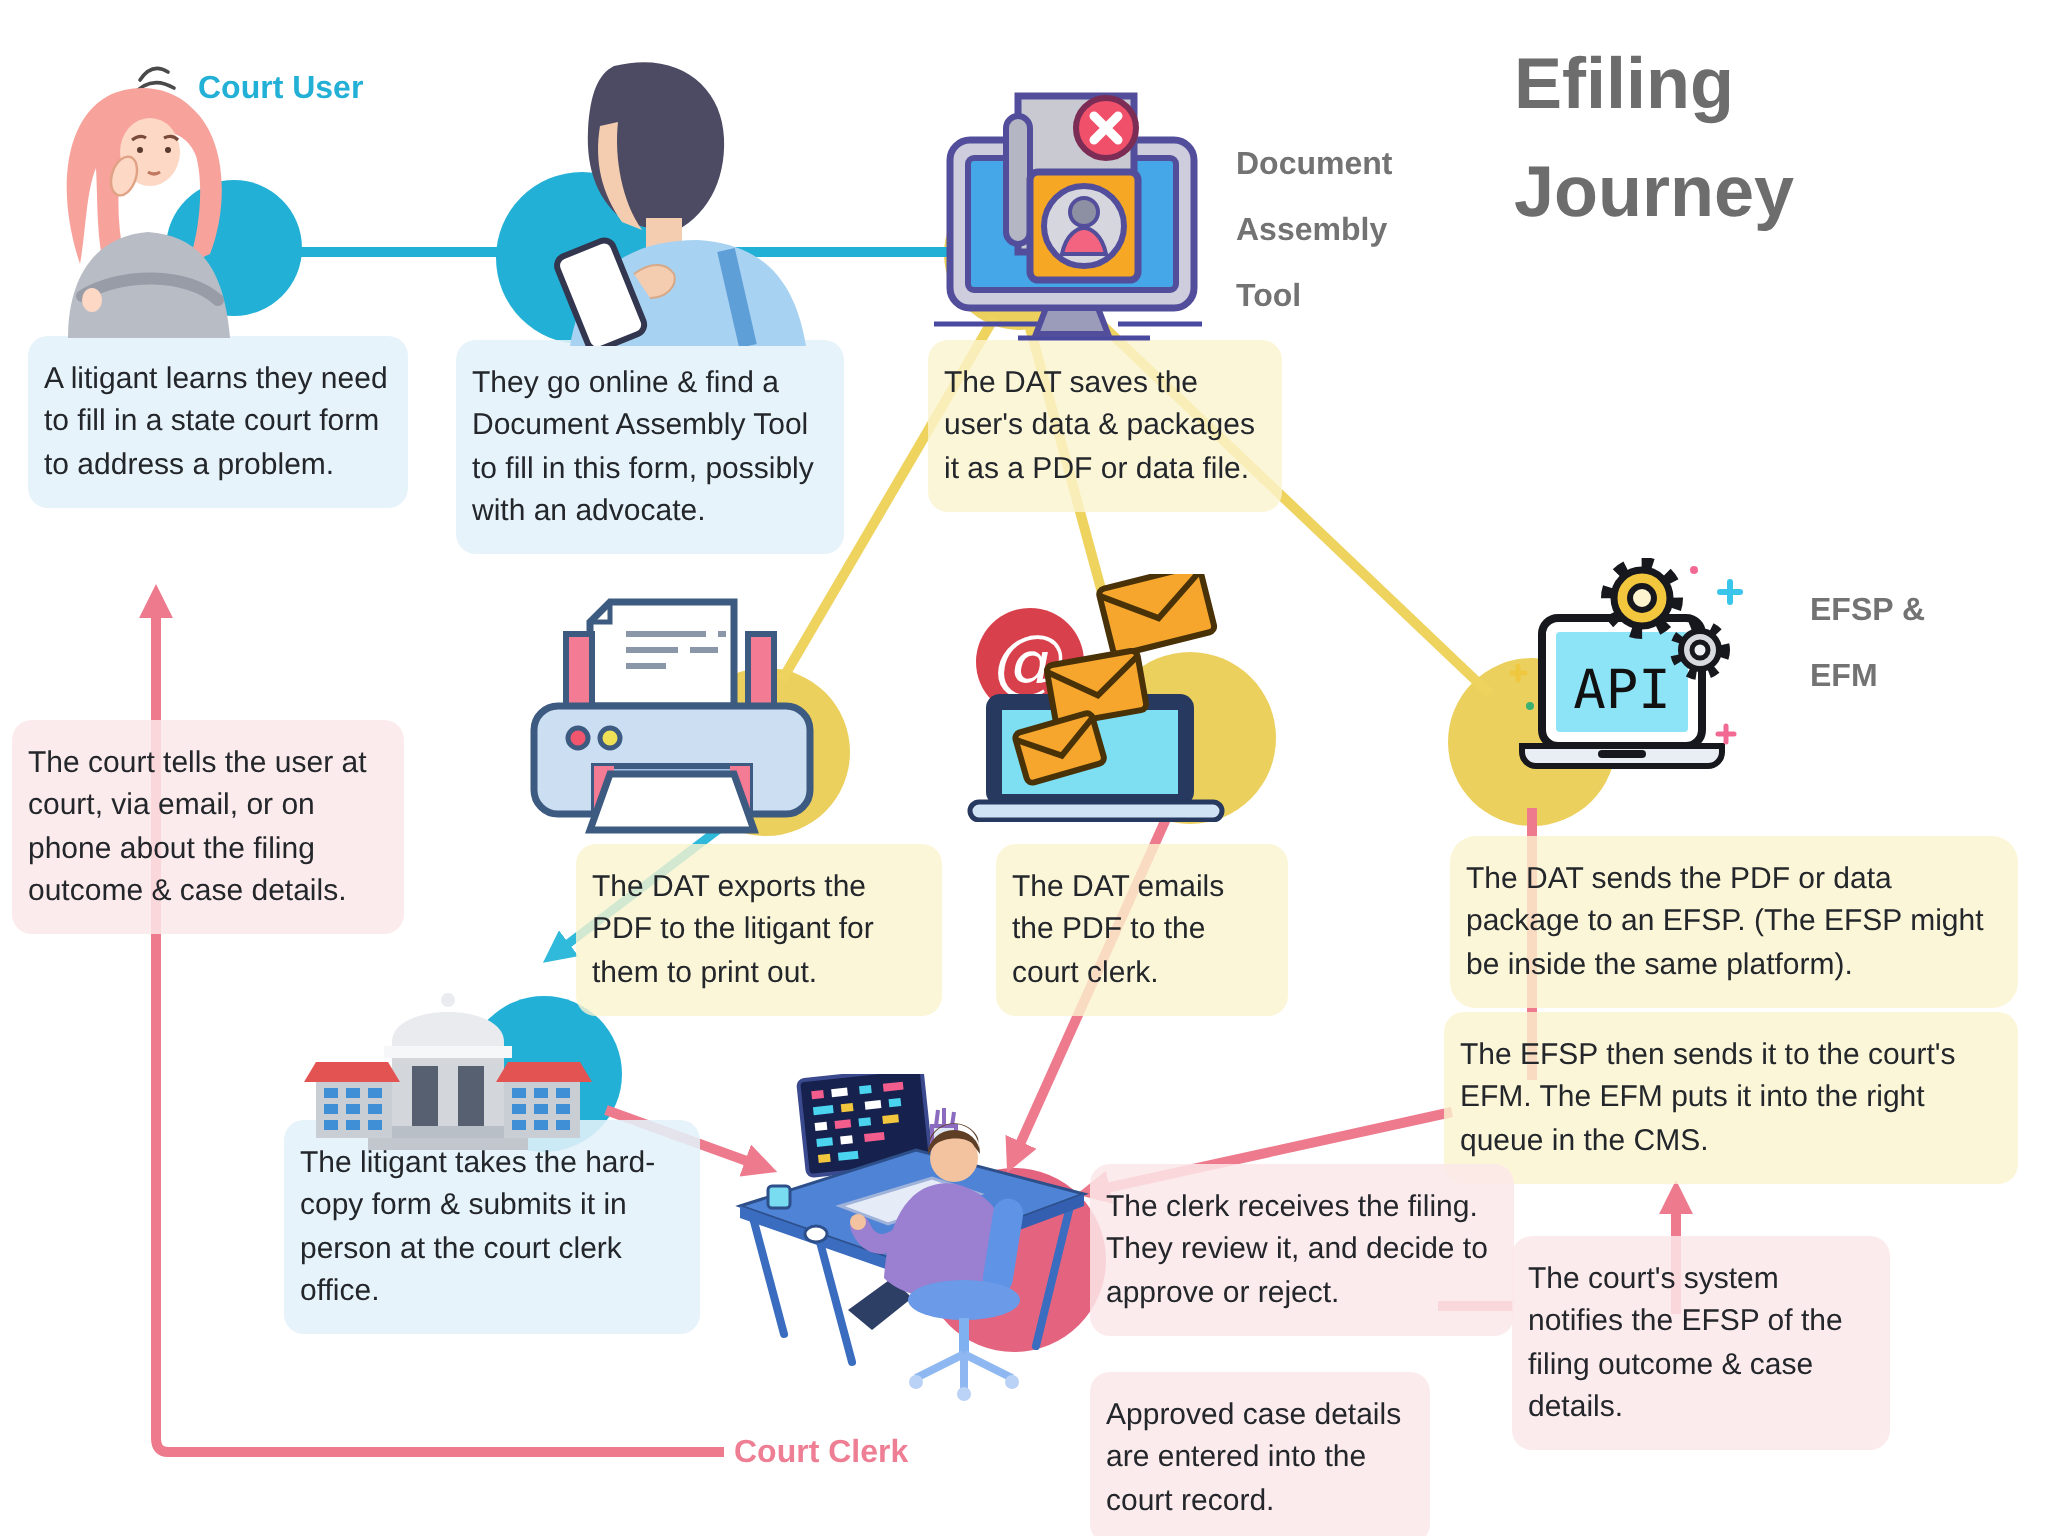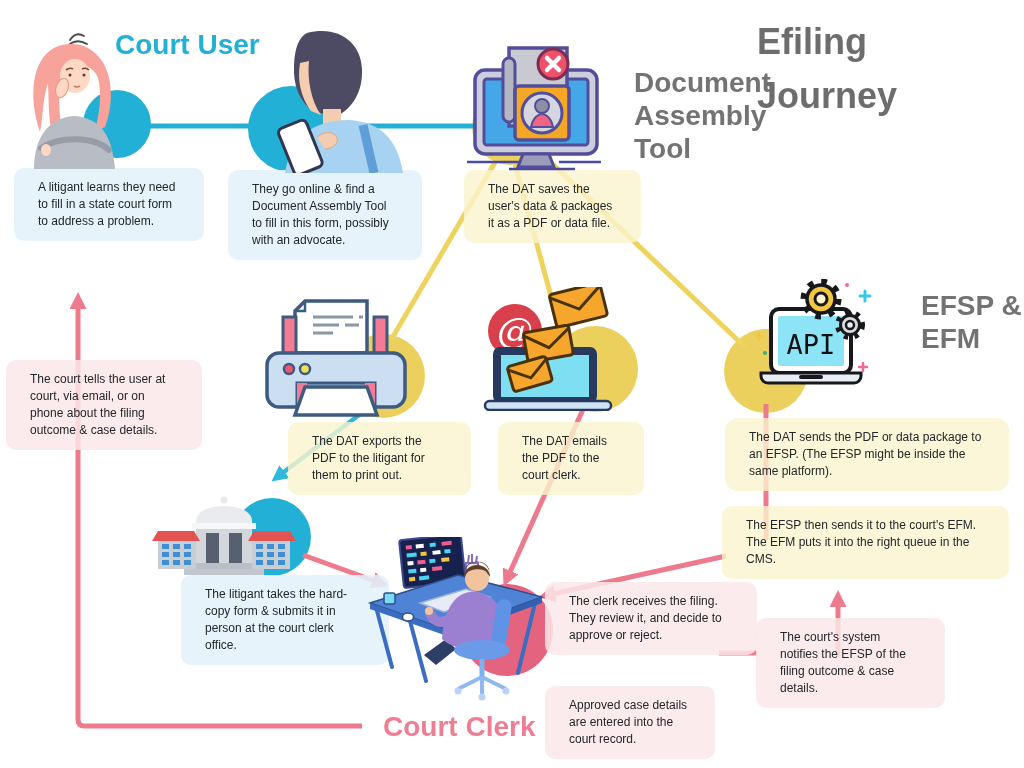--- a/index.html
+++ b/index.html
@@ -3,28 +3,28 @@
 <meta charset="utf-8">
 <style>
   html,body{margin:0;padding:0;background:#fff;}
   #canvas{
     position:relative;width:1024px;height:768px;background:#ffffff;
     font-family:"Liberation Sans",sans-serif;overflow:hidden;
   }
   .layer{position:absolute;left:0;top:0;}
   svg.connectors{z-index:1;}
   .box{
-    position:absolute;z-index:2;border-radius:10px;padding:11px 24px;
-    font-size:12px;line-height:1.42;color:#23262a;box-sizing:border-box;
+    position:absolute;z-index:2;border-radius:10px;padding:11px 8px;
+    font-size:15px;line-height:1.42;color:#23262a;box-sizing:border-box;
   }
   .box.blue{background:rgba(226,241,249,.88);}
   .box.yellow{background:rgba(251,244,206,.80);}
   .box.pink{background:rgba(252,232,233,.85);}
   .icon{position:absolute;z-index:3;}
-  .heading{position:absolute;z-index:4;font-weight:700;font-size:28px;line-height:32px;margin-left:16px;}
+  .heading{position:absolute;z-index:4;font-weight:700;font-size:16px;line-height:32px;}
   .heading.cyan{color:#23b0d6;}
   .heading.orange{color:#737373;}
   .heading.pinkc{color:#ee7e93;}
   .heading span{display:block;}
   #title{
     position:absolute;z-index:4;left:757px;top:15px;width:240px;
     font-weight:700;font-size:36px;line-height:54px;color:#6d6d6d;
   }
 </style>
 </head>
@@ -69,21 +69,21 @@
   </svg>
 
   <div class="box blue" style="left:14px;top:168px;width:190px;">A litigant learns they need to fill in a state court form to address a problem.</div>
   <div class="box blue" style="left:228px;top:170px;width:194px;">They go online &amp; find a Document Assembly Tool to fill in this form, possibly with an advocate.</div>
   <div class="box yellow" style="left:464px;top:170px;width:177px;">The DAT saves the user's data &amp; packages it as a PDF or data file.</div>
   <div class="box yellow" style="left:288px;top:422px;width:183px;">The DAT exports the PDF to the litigant for them to print out.</div>
   <div class="box yellow" style="left:498px;top:422px;width:146px;">The DAT emails the PDF to the court clerk.</div>
   <div class="box yellow" style="left:725px;top:418px;width:284px;border-radius:13px;">The DAT sends the PDF or data package to an EFSP. (The EFSP might be inside the same platform).</div>
   <div class="box yellow" style="left:722px;top:506px;width:287px;">The EFSP then sends it to the court's EFM. The EFM puts it into the right queue in the CMS.</div>
   <div class="box pink" style="left:6px;top:360px;width:196px;">The court tells the user at court, via email, or on phone about the filing outcome &amp; case details.</div>
-  <div class="box blue" style="left:142px;top:575px;width:208px;margin-left:39px;">The litigant takes the hard-copy form &amp; submits it in person at the court clerk office.</div>
+  <div class="box blue" style="left:142px;top:560px;width:208px;">The litigant takes the hard-copy form &amp; submits it in person at the court clerk office.</div>
   <div class="box pink" style="left:545px;top:582px;width:212px;">The clerk receives the filing. They review it, and decide to approve or reject.</div>
   <div class="box pink" style="left:545px;top:686px;width:170px;">Approved case details are entered into the court record.</div>
   <div class="box pink" style="left:756px;top:618px;width:189px;">The court's system notifies the EFSP of the filing outcome &amp; case details.</div>
 
   <div id="title">
     <span>Efiling</span>
     <span>Journey</span>
   </div>
   <div class="heading cyan" style="left:99px;top:29px;">Court User</div>
   <div class="heading orange" style="left:618px;top:66px;line-height:33px;">

